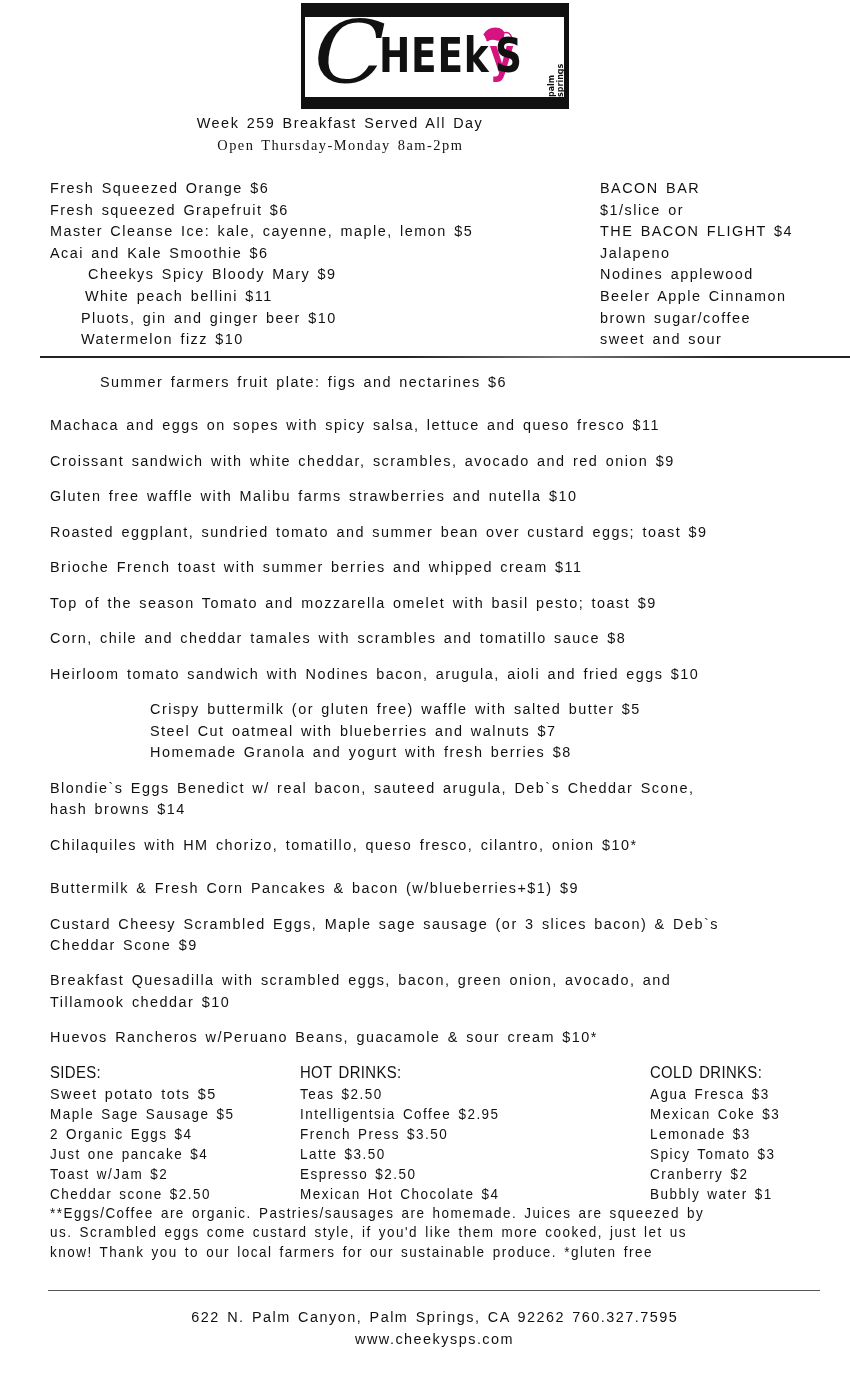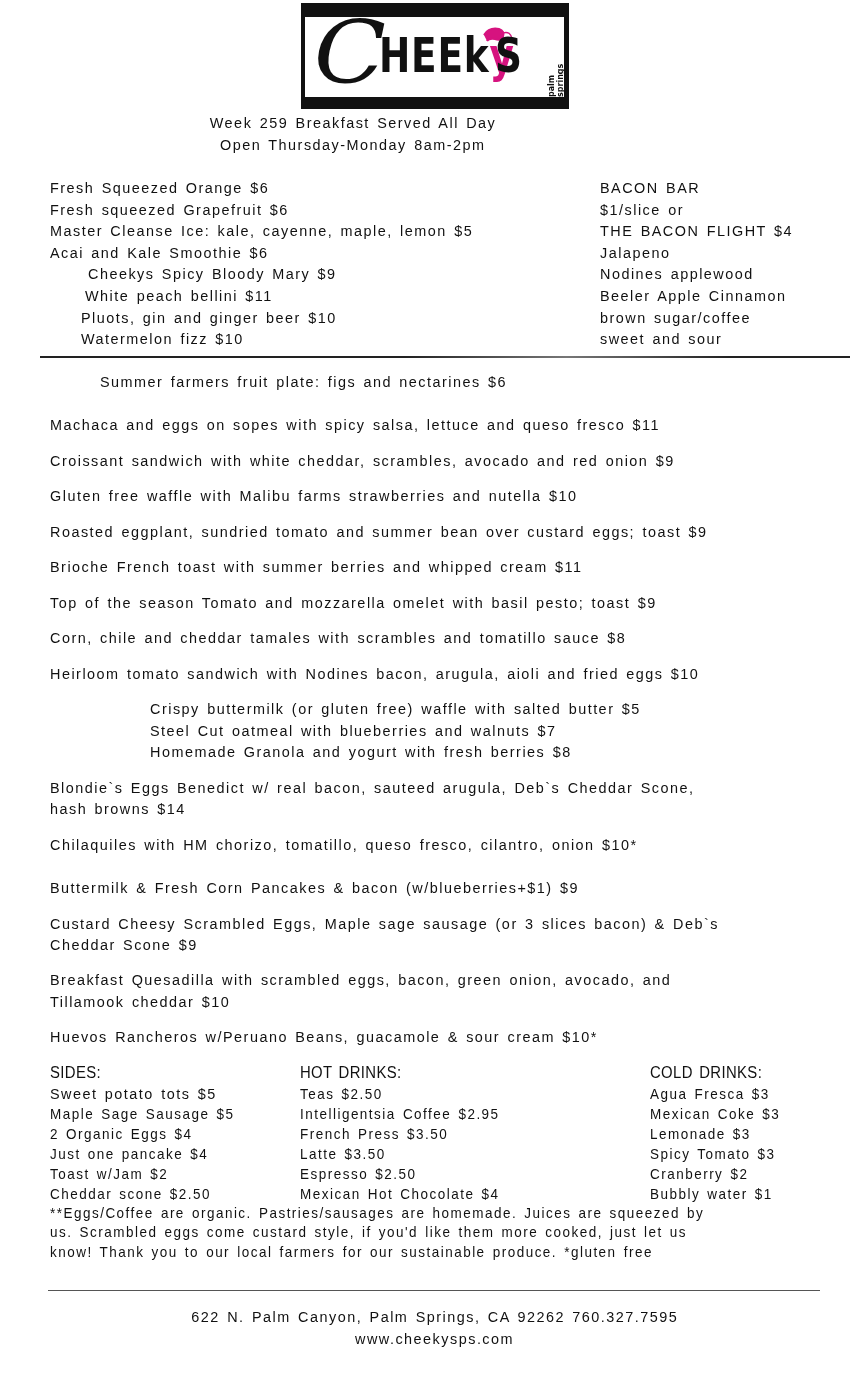--- a/index.html
+++ b/index.html
@@ -52,21 +52,21 @@
   .logo-apos {
     position: absolute; left: 176px; top: 8px; width: 34px; height: 20px;
   }
   .logo-sub {
     position: absolute; left: 242px; top: 22px;
     font-family: "DejaVu Sans", sans-serif; font-weight: bold;
     font-size: 8px; color: #111;
     writing-mode: vertical-rl; transform: rotate(180deg);
   }
 
-  .header-line { position: absolute; left: 13px; width: 680px; text-align: center; }
+  .header-line { position: absolute; left: 0; width: 680px; text-align: center; }
   .header-line span { display: inline-block; transform: scaleX(0.93); }
 
   .hr-top {
     position: absolute; left: 40px; top: 356px; width: 810px; height: 2px;
     background: linear-gradient(to right, #222 0%, #222 45%, #777 65%, #222 85%, #222 100%);
   }
   .hr-bottom {
     position: absolute; left: 48px; top: 1290px; width: 772px; height: 1px;
     background: #555;
   }
@@ -85,21 +85,21 @@
     <path d="M3 10 Q8 2 18 4 Q24 6 22 12 Q20 16 14 14 Q8 13 6 16" fill="#d6137f" stroke="#d6137f" stroke-width="2"></path>
     <path d="M22 8 Q30 6 31 14 Q30 18 26 16" fill="none" stroke="#d6137f" stroke-width="1.5"></path>
   </svg>
   <div class="logo-tail">S</div>
   <div class="logo-sub">palm springs</div>
 </div>
 
 <div class="header-line menu-text" style="top:112px; transform:none;">
   <span>Week 259 Breakfast Served All Day</span>
 </div>
-<div class="header-line menu-text" style="top:134px; transform:none;">
+<div class="header-line menu-text" style="top:134px; transform:none;font-family:Liberation Serif, serif;">
   <span>Open Thursday-Monday 8am-2pm</span>
 </div>
 
 <div class="abs menu-text" style="left:50px; top:177px;">Fresh Squeezed Orange  $6</div>
 <div class="abs menu-text" style="left:50px; top:199px;">Fresh squeezed Grapefruit $6</div>
 <div class="abs menu-text" style="left:50px; top:220px;">Master Cleanse Ice: kale, cayenne, maple, lemon $5</div>
 <div class="abs menu-text" style="left:50px; top:242px;">Acai and Kale Smoothie $6</div>
 <div class="abs menu-text" style="left:88px; top:263px;">Cheekys Spicy Bloody Mary $9</div>
 <div class="abs menu-text" style="left:85px; top:285px;">White peach bellini $11</div>
 <div class="abs menu-text" style="left:81px; top:307px;">Pluots, gin and ginger beer $10</div>

